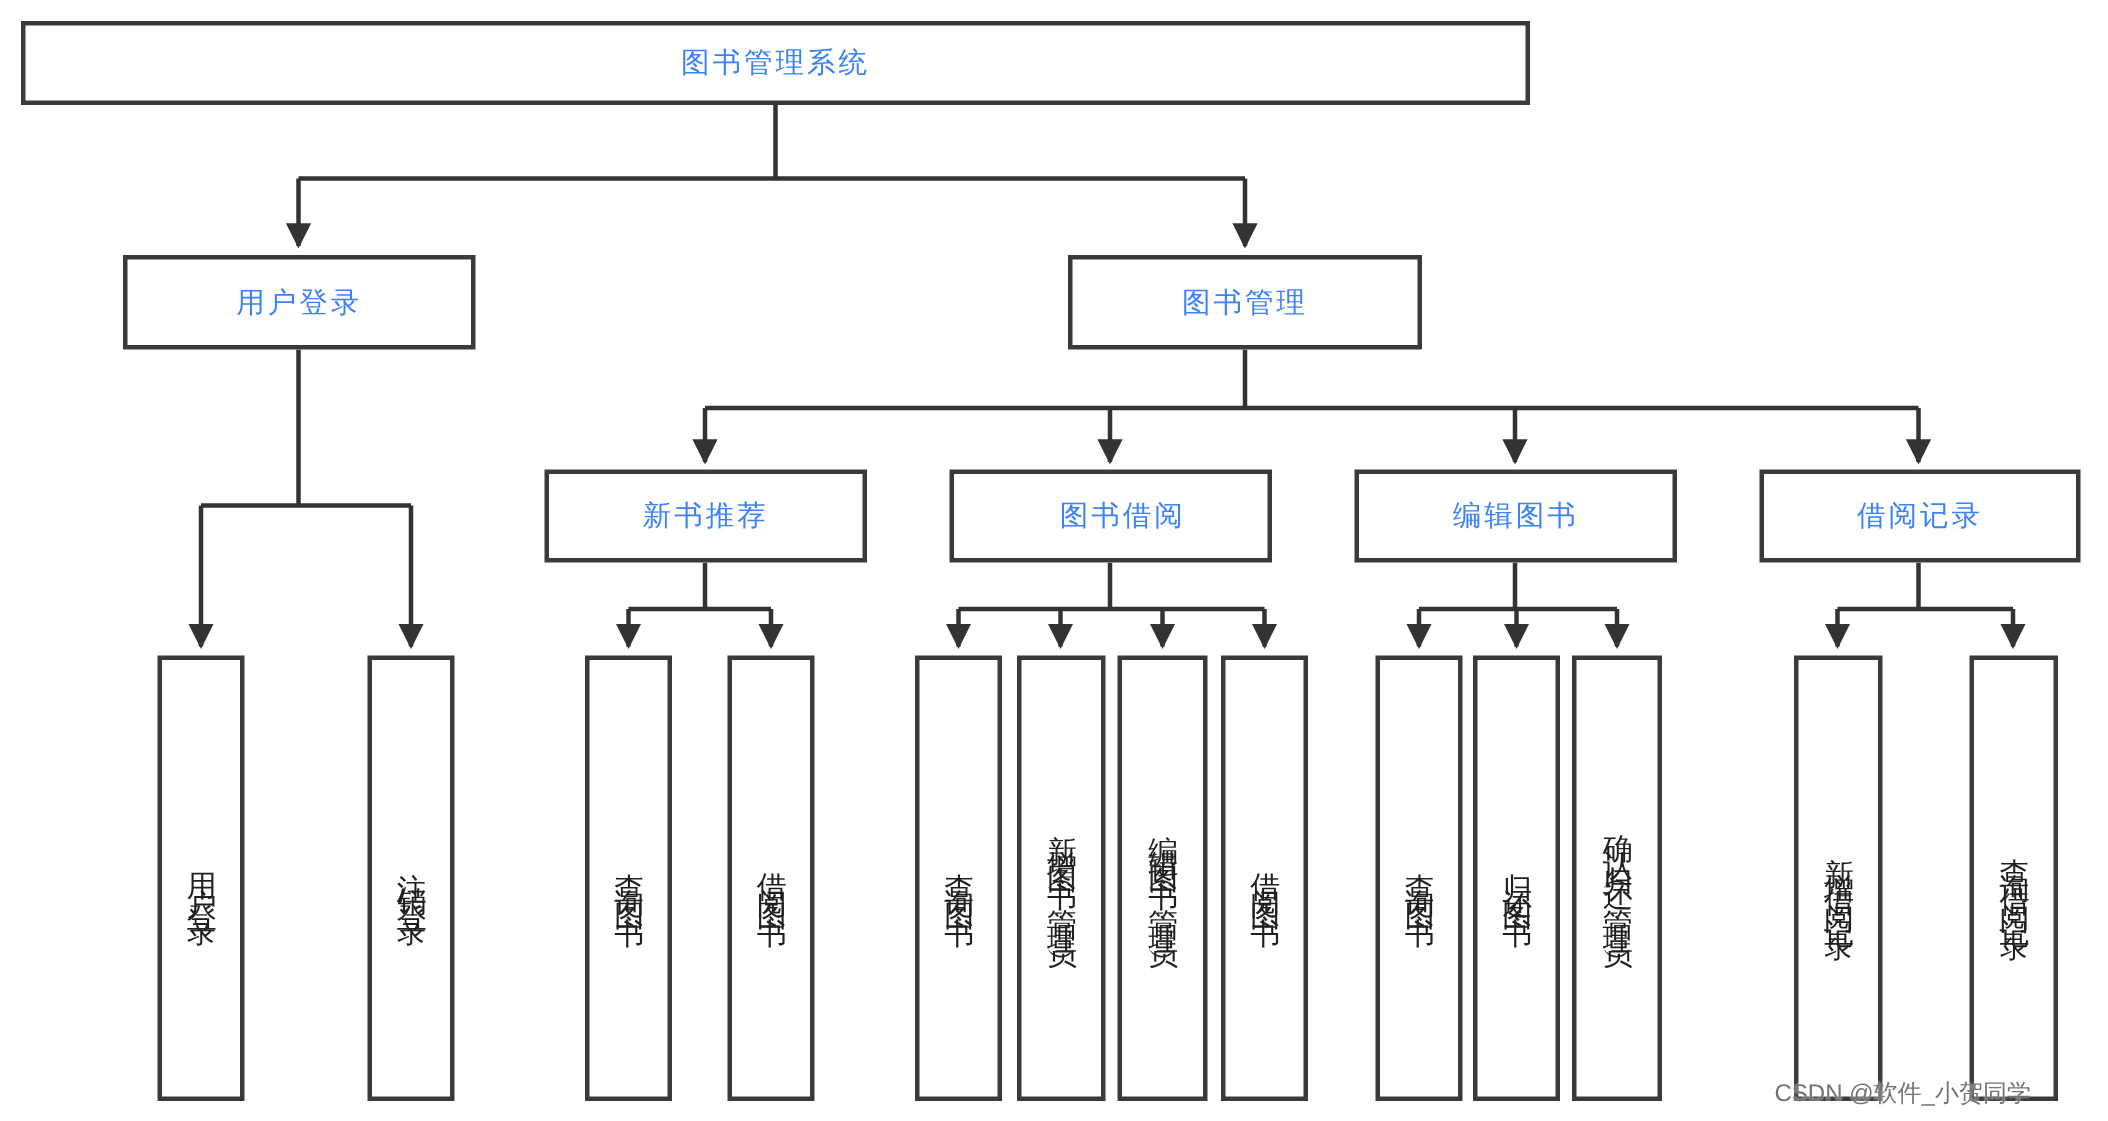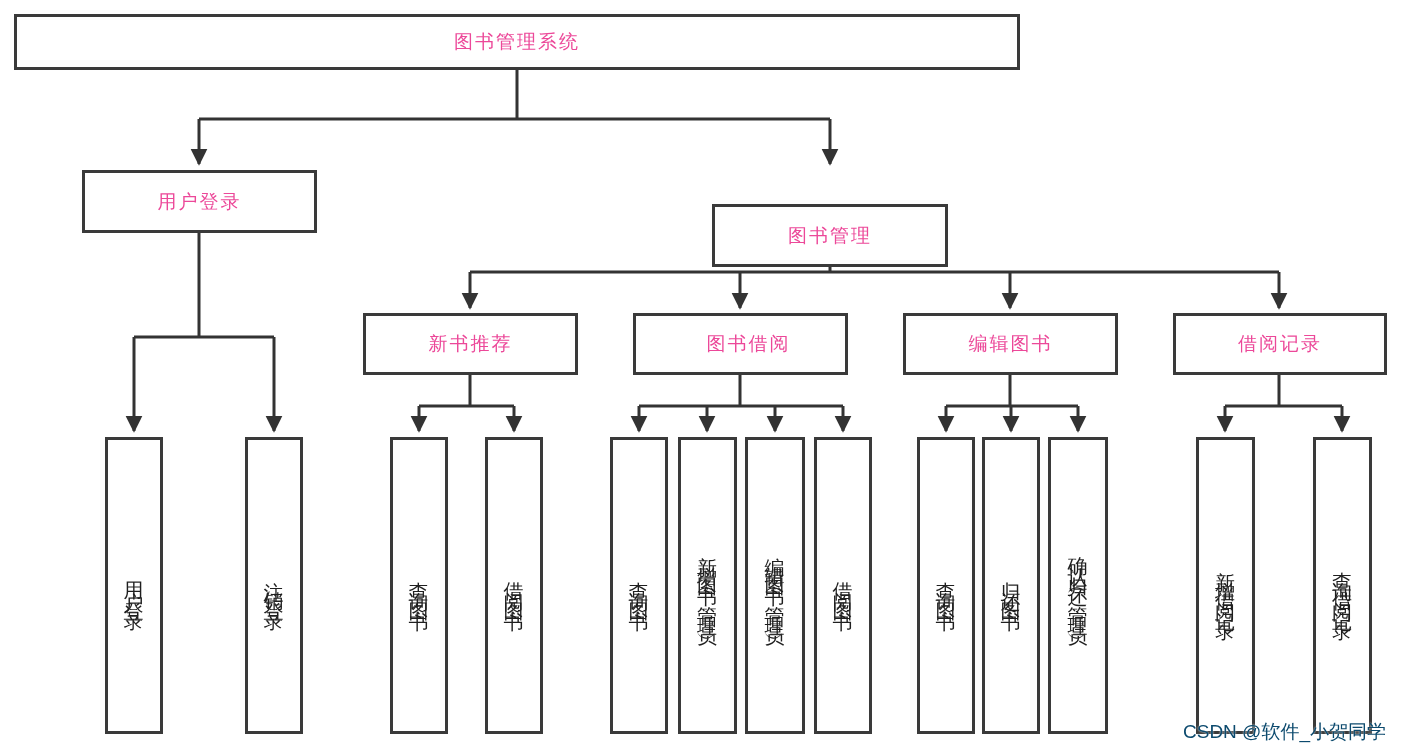--- a/index.html
+++ b/index.html
@@ -27,42 +27,42 @@
     position: absolute;
     box-sizing: border-box;
     border: 3px solid #3a3a3a;
     background: #ffffff;
     display: flex;
     align-items: center;
     justify-content: center;
   }
   .node-h .label {
     font-size: 19px;
-    color: #ec4899;
+    color: #3b82f6;
     letter-spacing: 2px;
     white-space: nowrap;
   }
   .node-v .label {
     writing-mode: vertical-rl;
     text-orientation: mixed;
     font-size: 20px;
     color: #1f1f1f;
     letter-spacing: 10px;
     line-height: 1;
   }
   .root-node .label {
     font-size: 19px;
     letter-spacing: 2px;
   }
   #watermark {
     position: absolute;
     left: 1183px;
     top: 719px;
-    font-size: 19px;
-    color: #0c4a6e;
+    font-size: 16px;
+    color: #737373;
     white-space: nowrap;
     z-index: 5;
     text-shadow: 0 0 2px #ffffff;
   }
 </style>
 </head>
 <body>
 
 <div id="canvas">
 
@@ -110,21 +110,21 @@
     </g>
   </svg>
 
   <div class="node node-h root-node" style="left:14px; top:14px; width:1006px; height:56px;">
     <span class="label">图书管理系统</span>
   </div>
 
   <div class="node node-h" style="left:82px; top:170px; width:235px; height:63px;">
     <span class="label">用户登录</span>
   </div>
-  <div class="node node-h" style="left:712px; top:170px; width:236px; height:63px;margin-top:34px;">
+  <div class="node node-h" style="left:712px; top:170px; width:236px; height:63px;">
     <span class="label">图书管理</span>
   </div>
 
   <div class="node node-h" style="left:363px; top:313px; width:215px; height:62px;">
     <span class="label">新书推荐</span>
   </div>
   <div class="node node-h" style="left:633px; top:313px; width:215px; height:62px;padding-left:16px;">
     <span class="label">图书借阅</span>
   </div>
   <div class="node node-h" style="left:903px; top:313px; width:215px; height:62px;">

